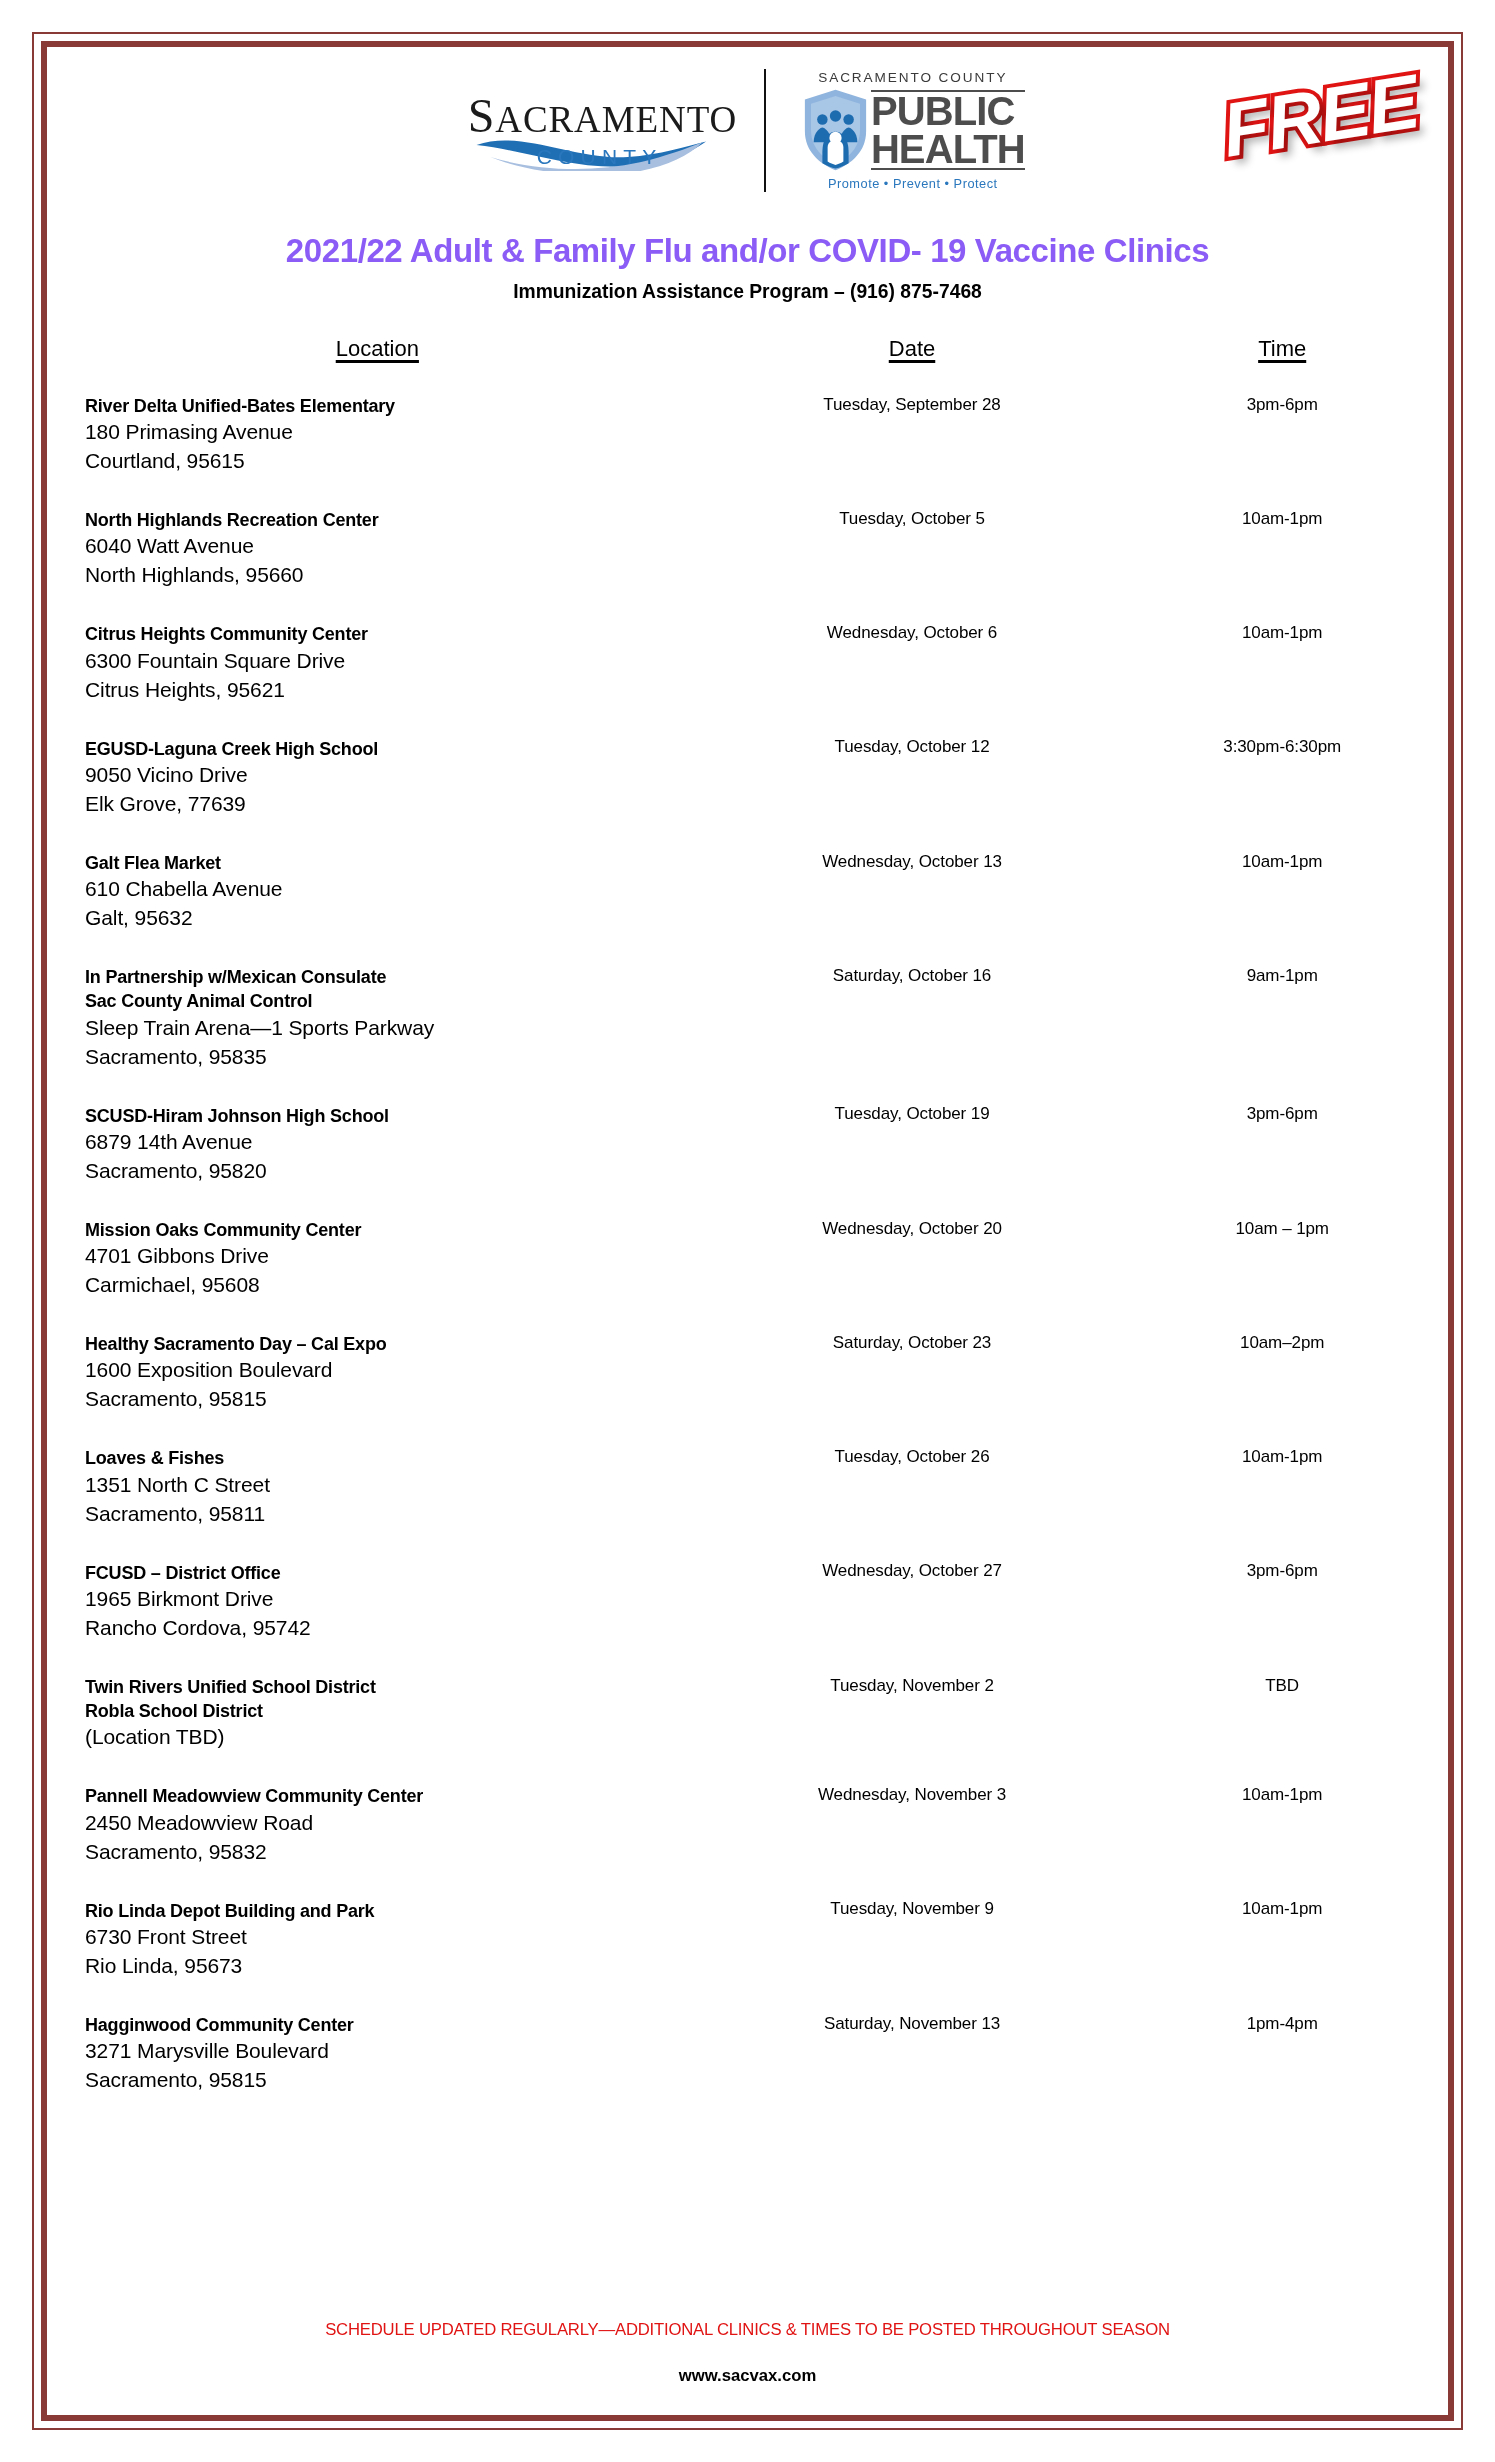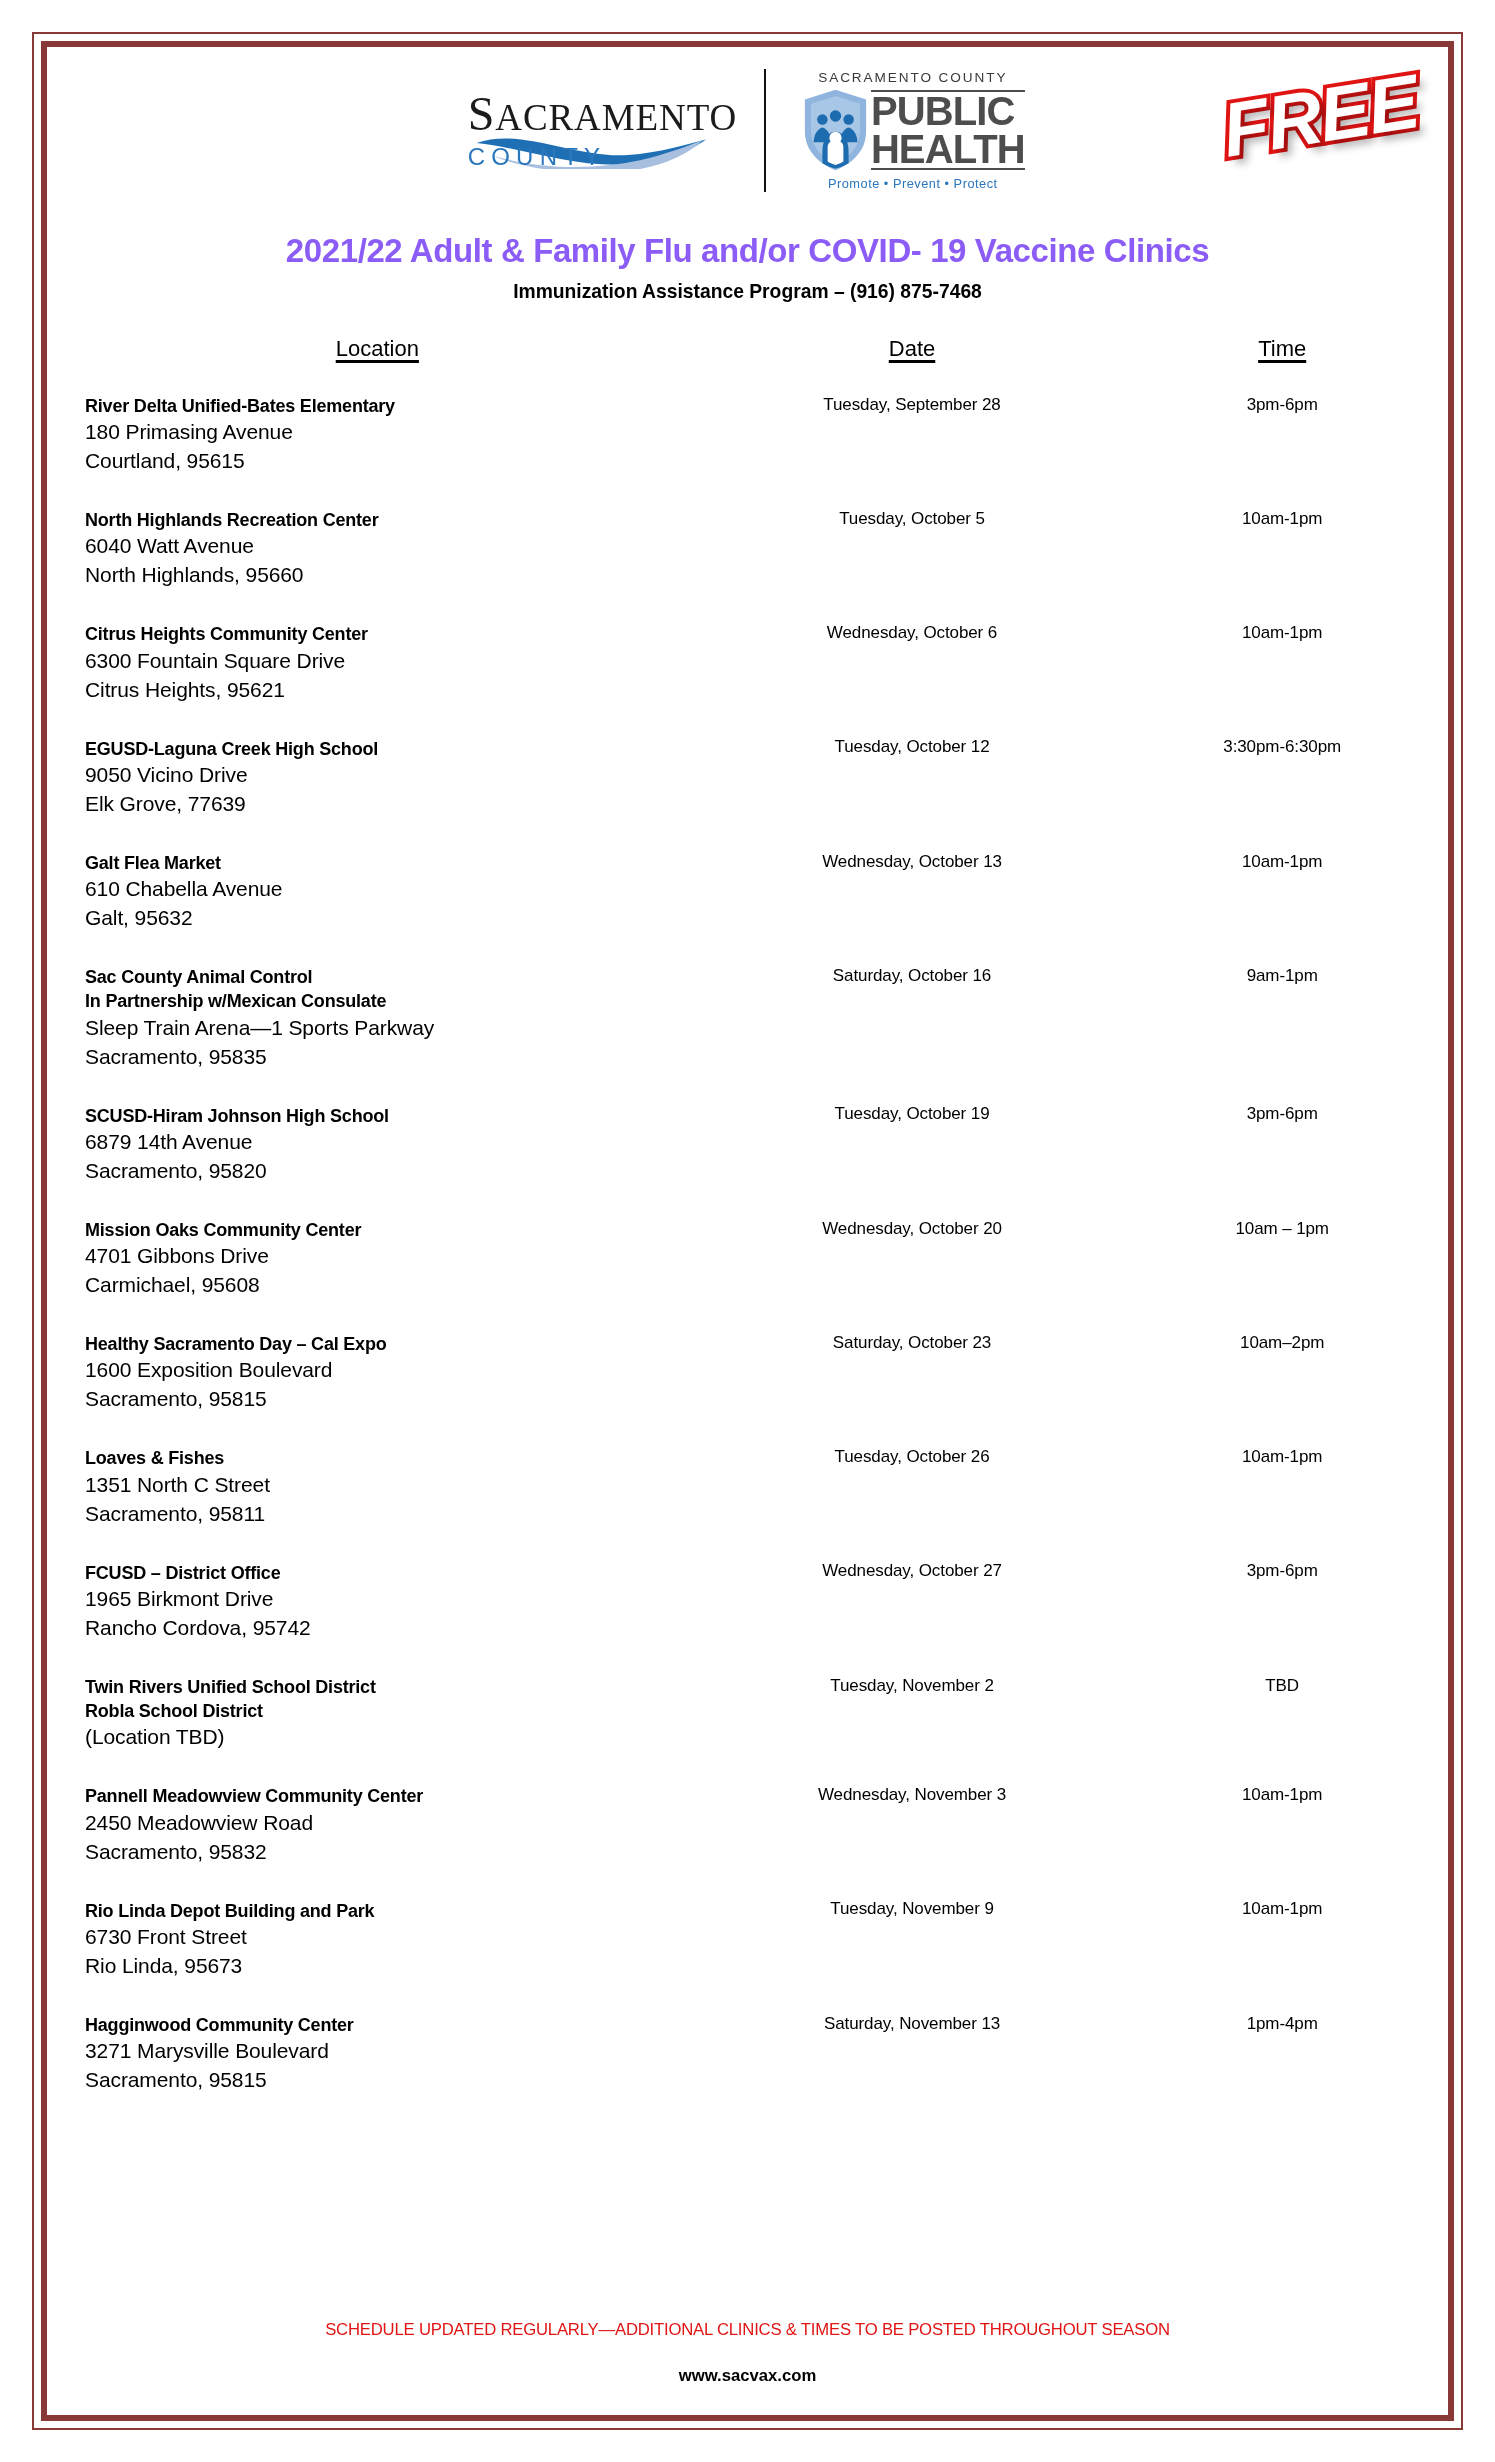--- a/index.html
+++ b/index.html
@@ -67,25 +67,26 @@
     font-family: "Liberation Serif", serif;
     font-size: 37px;
     letter-spacing: 0.9px;
     color: #1b1b1b;
     line-height: 1;
     white-space: nowrap;
   }
   .sac-word .big { font-size: 48px; }
   .sac-swoosh { display: block; margin-top: -8.8px; }
   .sac-county-word {
-    font-size: 24px;
+    font-size: 21px;
     letter-spacing: 6.2px;
     color: #2a77bd;
     font-weight: 400;
     margin-top: -26px;
+    margin-left: 69px;
     text-align: left;
   }
 
   .divider-bar {
     width: 2.6px;
     height: 123px;
     background: #111111;
   }
 
   
@@ -336,22 +337,22 @@
           <div class="col-loc">
             <div class="loc-name">Galt Flea Market</div>
             <div class="loc-line">610 Chabella Avenue</div>
             <div class="loc-line">Galt, 95632</div>
           </div>
           <div class="col-date date-txt">Wednesday, October 13</div>
           <div class="col-time time-txt">10am-1pm</div>
         </div>
         <div class="row">
           <div class="col-loc">
+            <div class="loc-name">In Partnership w/Mexican Consulate</div>
             <div class="loc-name">Sac County Animal Control</div>
-            <div class="loc-name">In Partnership w/Mexican Consulate</div>
             <div class="loc-line">Sleep Train Arena—1 Sports Parkway</div>
             <div class="loc-line">Sacramento, 95835</div>
           </div>
           <div class="col-date date-txt">Saturday, October 16</div>
           <div class="col-time time-txt">9am-1pm</div>
         </div>
         <div class="row">
           <div class="col-loc">
             <div class="loc-name">SCUSD-Hiram Johnson High School</div>
             <div class="loc-line">6879 14th Avenue</div>

